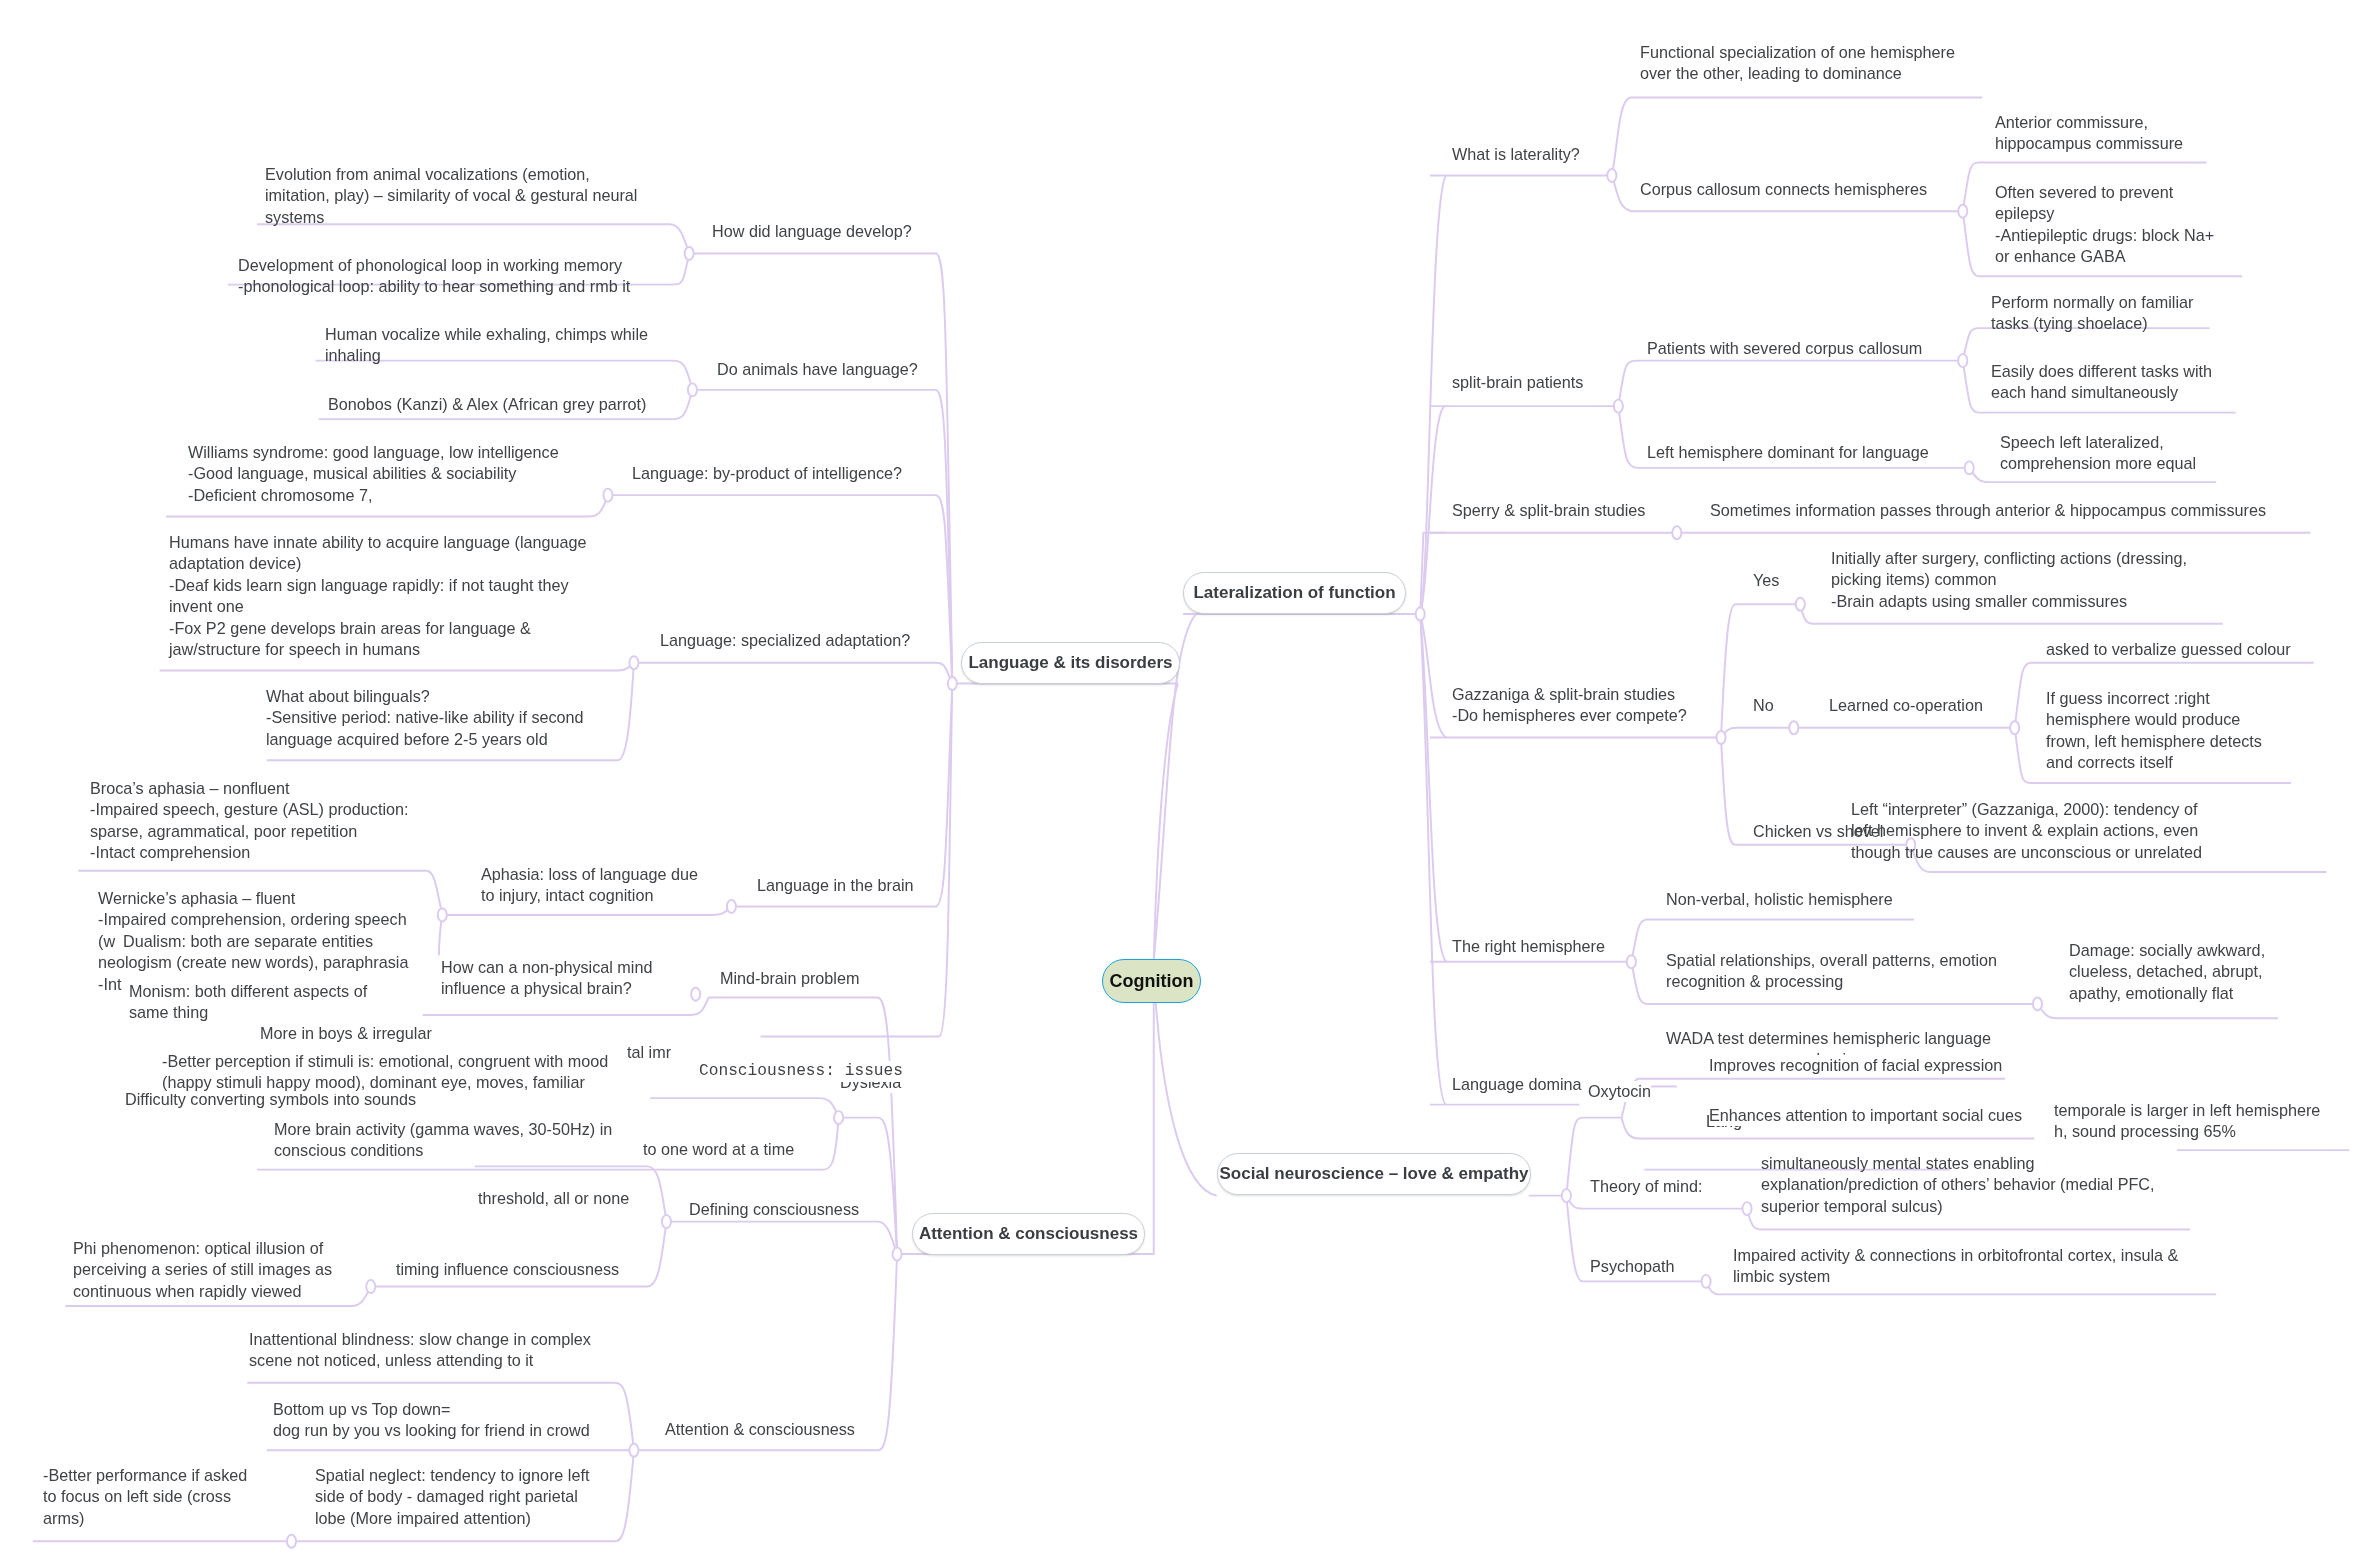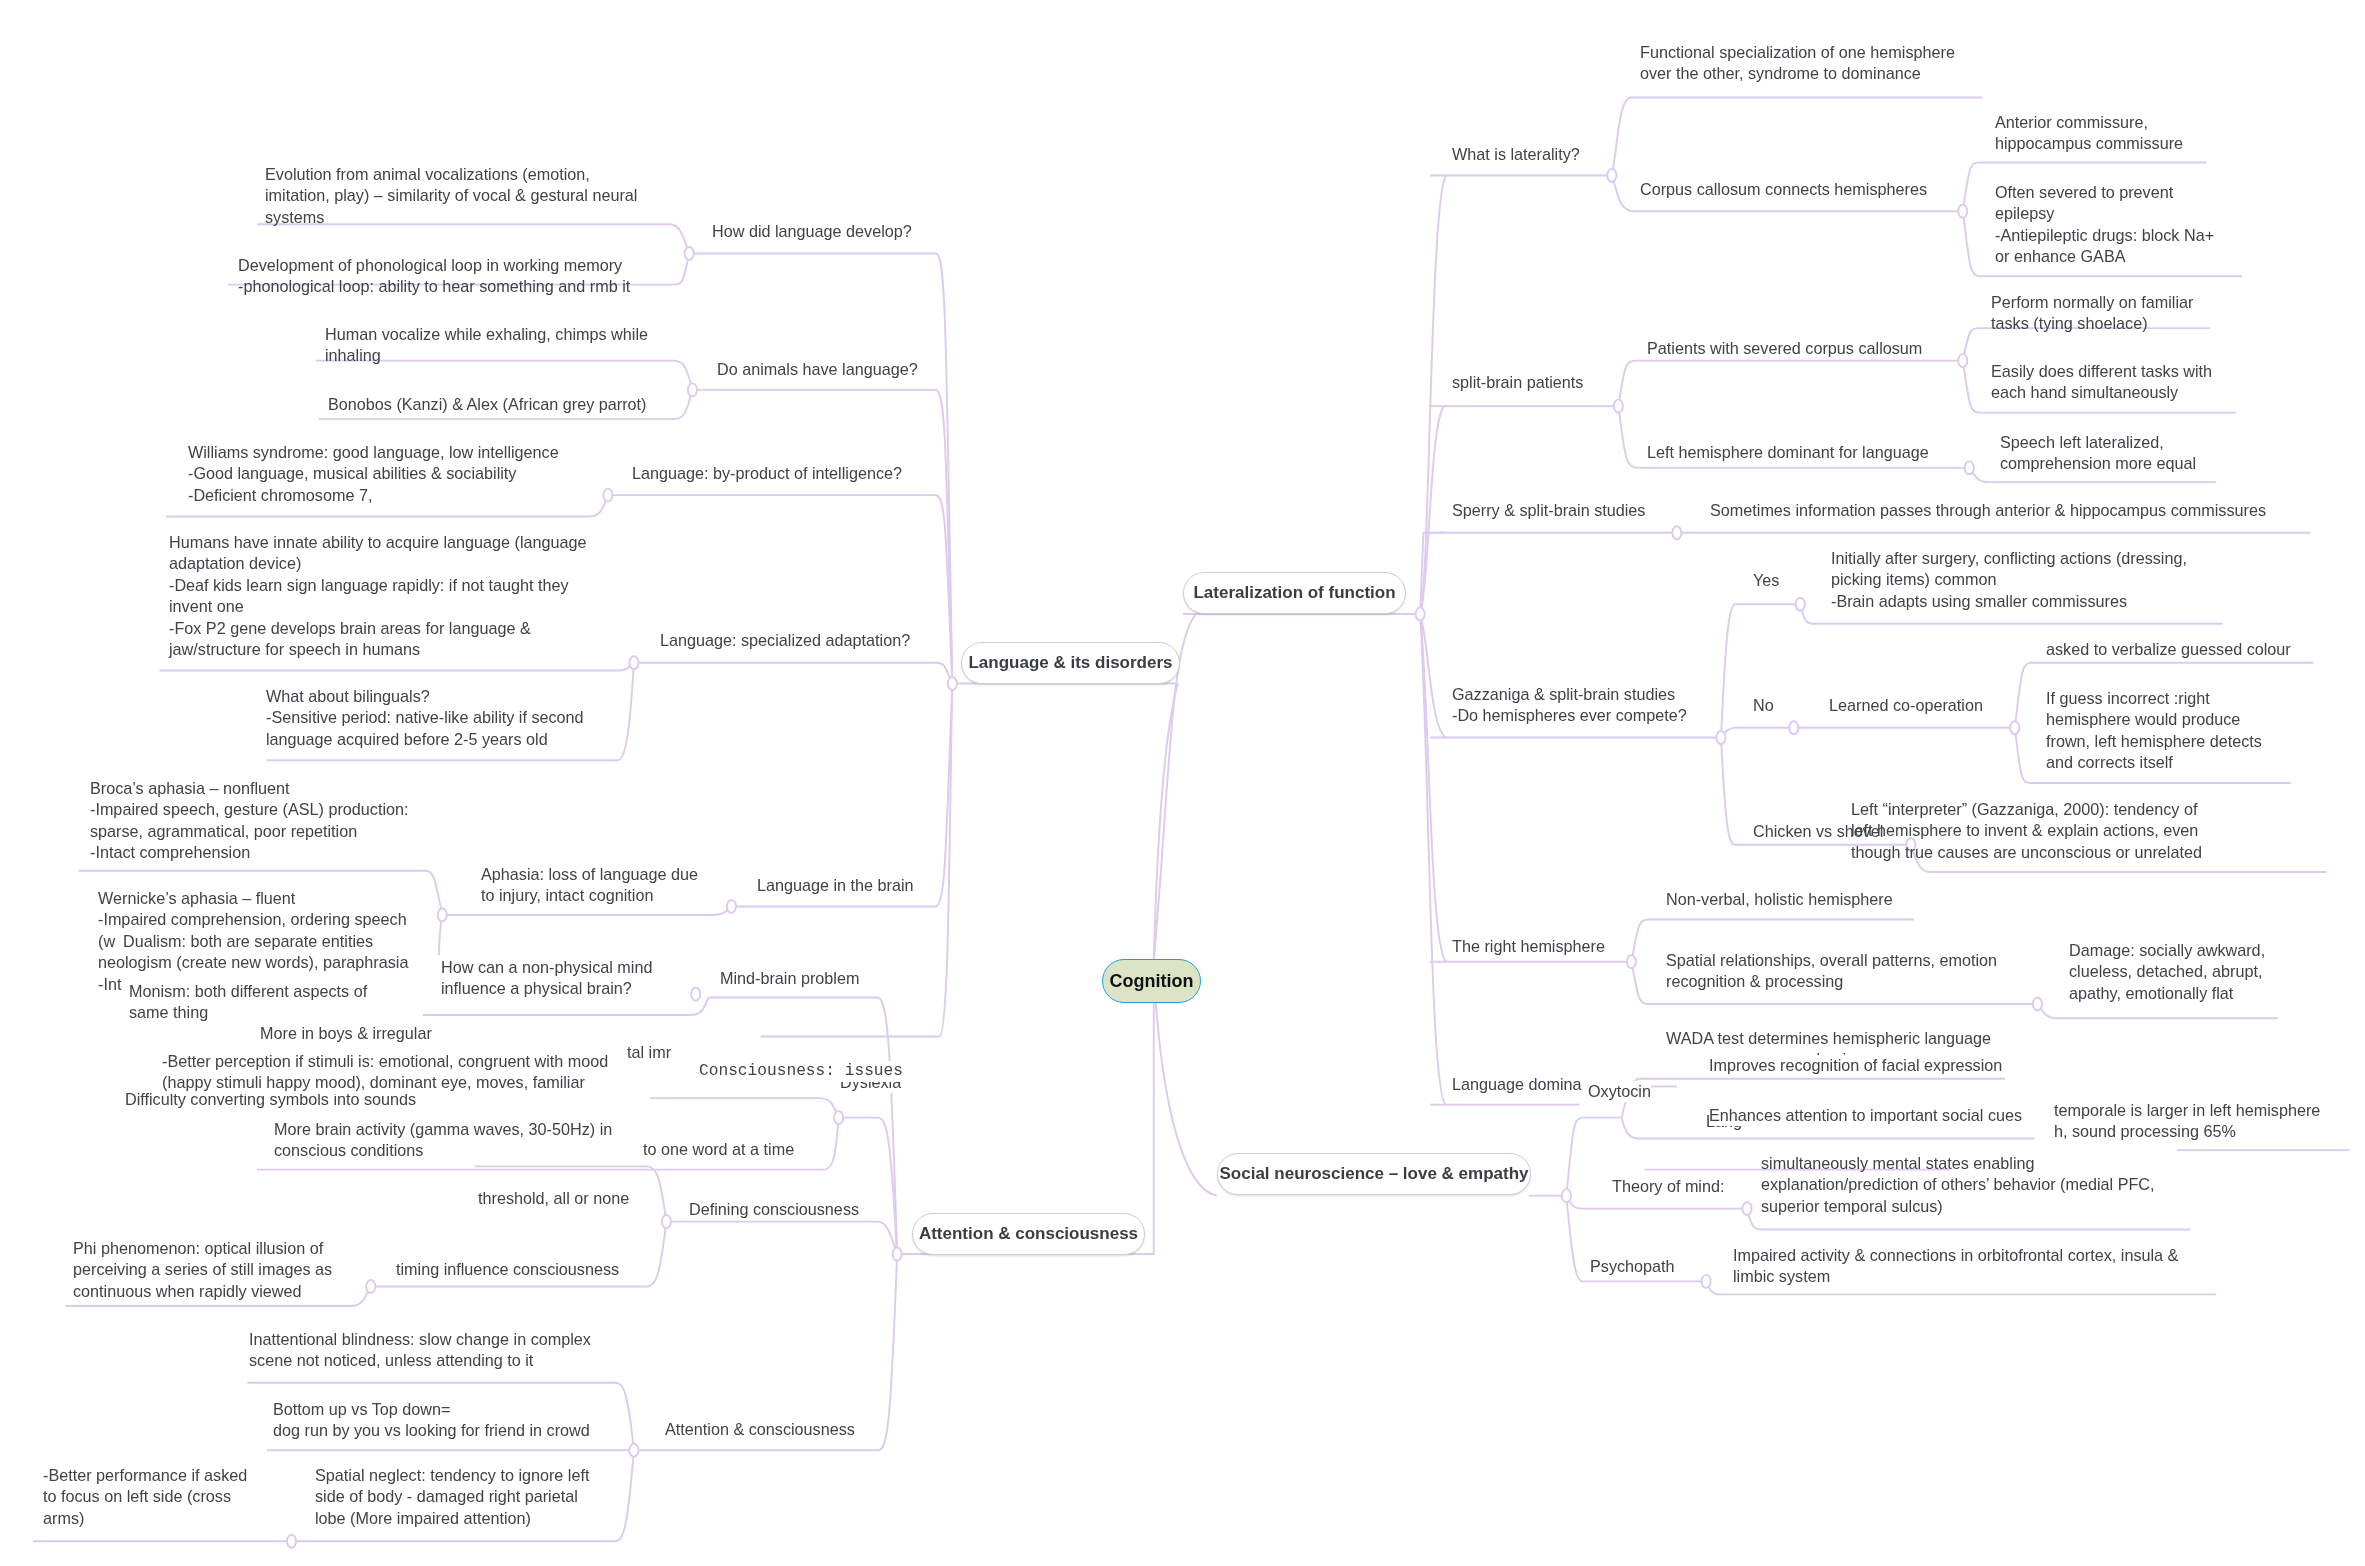--- a/index.html
+++ b/index.html
@@ -150,21 +150,21 @@
 
 <div class="root" style="left:1102px;top:959px;width:97px;height:42px;">Cognition</div>
 
 <div class="main" style="left:1183px;top:572px;width:221px;height:40px;">Lateralization of function</div>
 <div class="main" style="left:961px;top:642px;width:217px;height:40px;">Language &amp; its disorders</div>
 <div class="main" style="left:1217px;top:1153px;width:312px;height:40px;">Social neuroscience – love &amp; empathy</div>
 <div class="main" style="left:912px;top:1213px;width:231px;height:40px;">Attention &amp; consciousness</div>
 
 <div class="t" style="left:1452px;top:144px;">What is laterality?</div>
 <div class="t" style="left:1640px;top:42px;">Functional specialization of one hemisphere
-over the other, syndrome to dominance</div>
+over the other, leading to dominance</div>
 <div class="t" style="left:1640px;top:179px;">Corpus callosum connects hemispheres</div>
 <div class="t" style="left:1995px;top:112px;">Anterior commissure,
 hippocampus commissure</div>
 <div class="t" style="left:1995px;top:182px;">Often severed to prevent
 epilepsy
 -Antiepileptic drugs: block Na+
 or enhance GABA</div>
 
 <div class="t" style="left:1452px;top:372px;">split-brain patients</div>
 <div class="t" style="left:1647px;top:338px;">Patients with severed corpus callosum</div>
@@ -208,21 +208,21 @@
 <div class="t" style="left:1452px;top:1074px;">Language domina</div>
 <div class="t" style="left:1666px;top:1028px;text-align:center;">WADA test determines hemispheric language
 domi</div>
 <div class="t" style="left:1666px;top:1111px;margin-left:40px;">Lang</div>
 <div class="t" style="left:2054px;top:1100px;">temporale is larger in left hemisphere
 h, sound processing 65%</div>
 
 <div class="t bg" style="left:1588px;top:1081px;">Oxytocin</div>
 <div class="t bg" style="left:1709px;top:1055px;">Improves recognition of facial expression</div>
 <div class="t bg" style="left:1709px;top:1105px;">Enhances attention to important social cues</div>
-<div class="t" style="left:1590px;top:1176px;margin-left:22px;">Theory of mind:</div>
+<div class="t" style="left:1590px;top:1176px;">Theory of mind:</div>
 <div class="t" style="left:1761px;top:1153px;">simultaneously mental states enabling
 explanation/prediction of others’ behavior (medial PFC,
 superior temporal sulcus)</div>
 <div class="t" style="left:1590px;top:1256px;">Psychopath</div>
 <div class="t" style="left:1733px;top:1245px;">Impaired activity &amp; connections in orbitofrontal cortex, insula &amp;
 limbic system</div>
 
 <div class="t r" style="left:712px;top:221px;">How did language develop?</div>
 <div class="t" style="left:265px;top:164px;">Evolution from animal vocalizations (emotion,
 imitation, play) – similarity of vocal &amp; gestural neural

